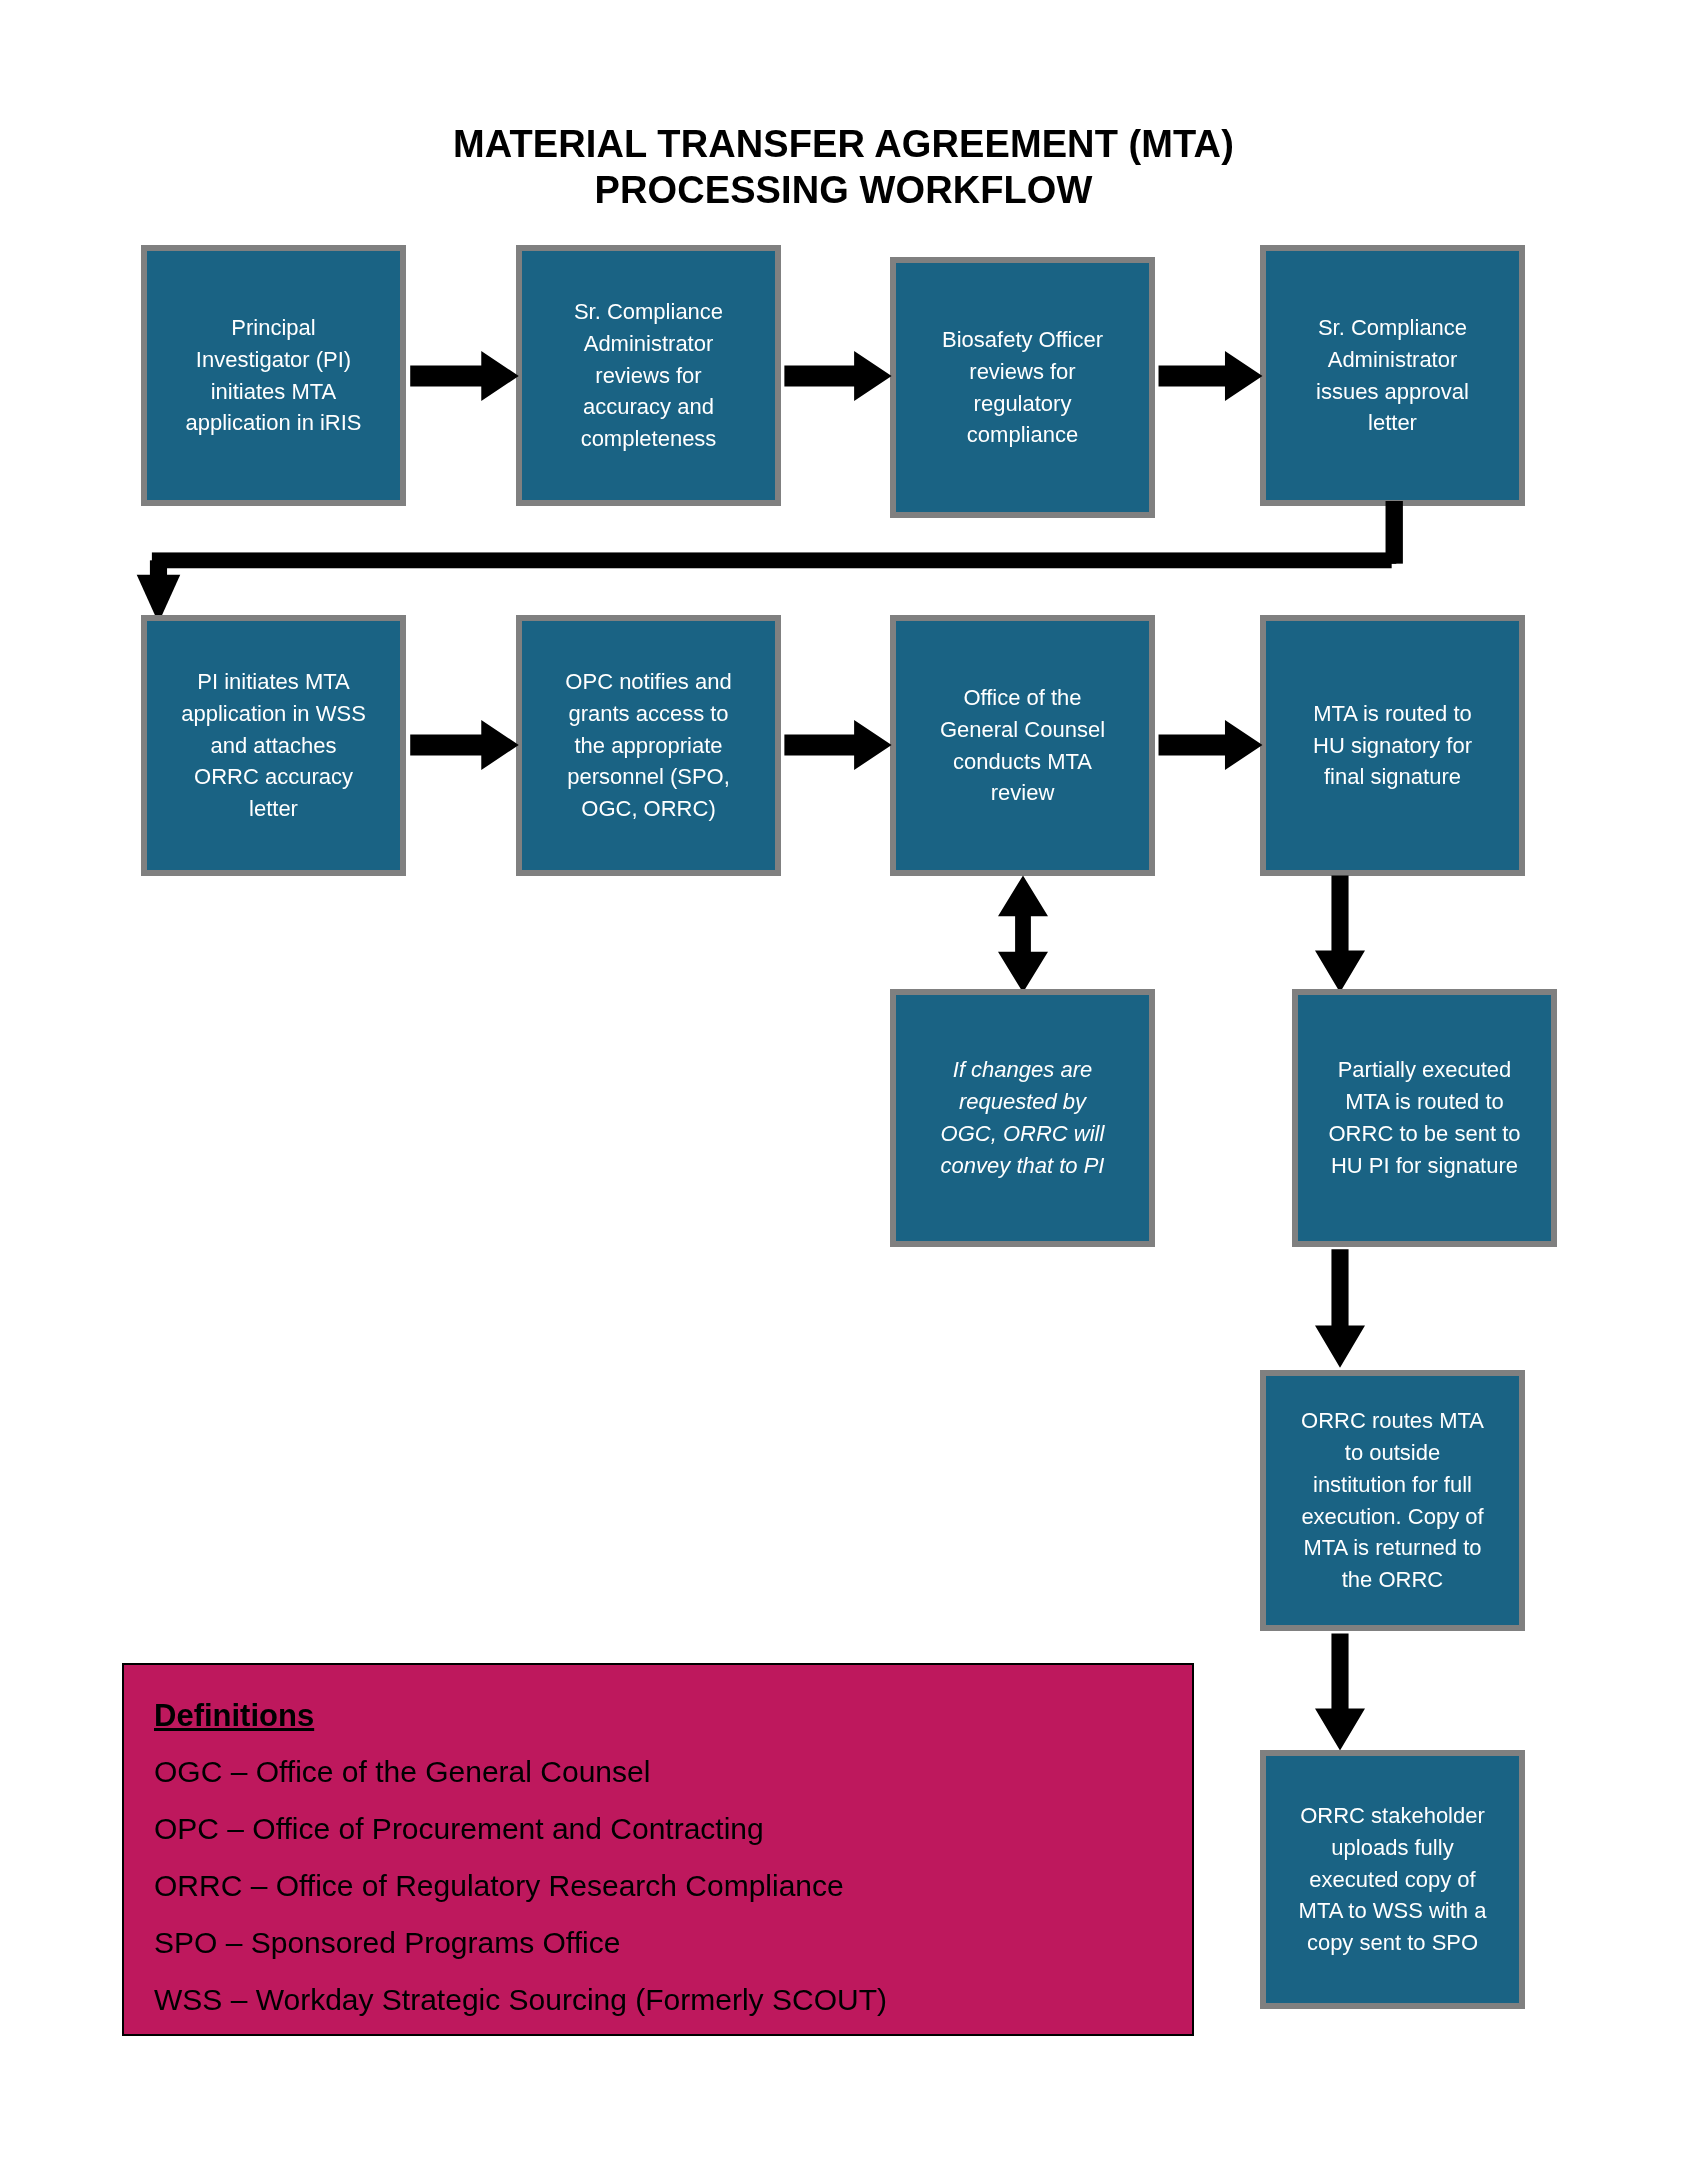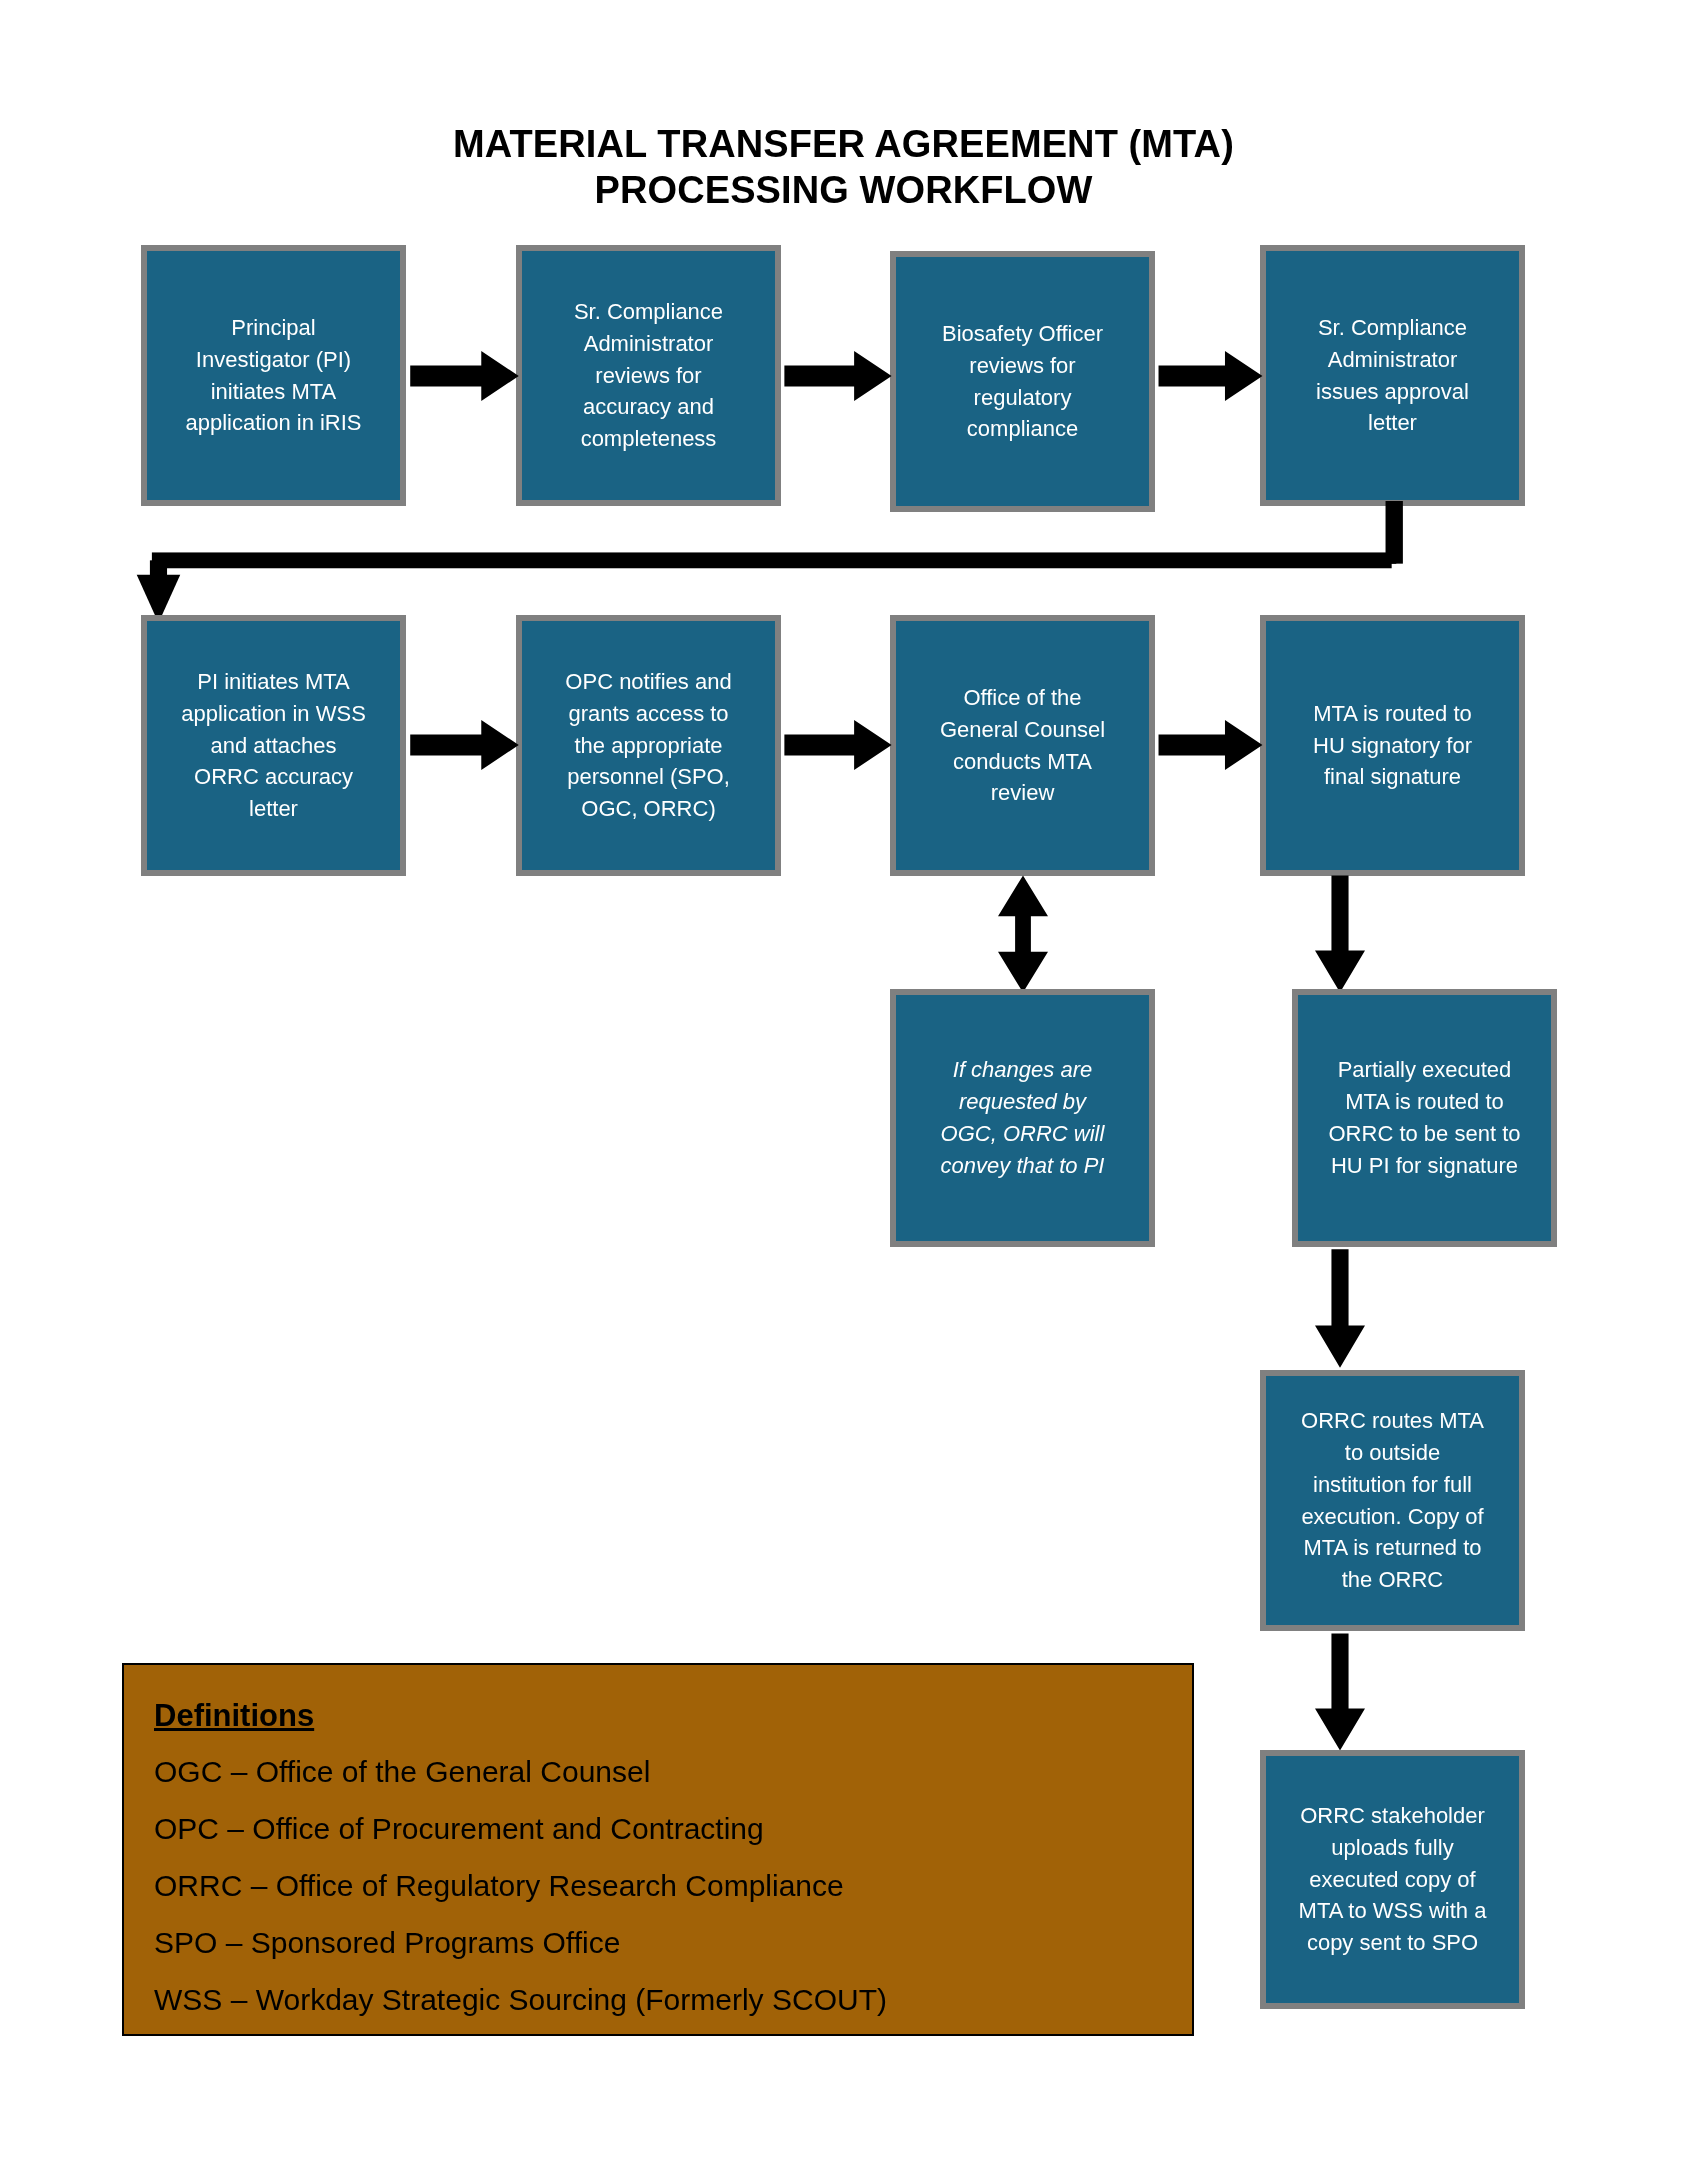--- a/index.html
+++ b/index.html
@@ -45,21 +45,21 @@
   }
 
   
   .arrow { position:absolute; }
   .arrow svg { display:block; overflow:visible; }
 
   
   .defbox {
     position:absolute;
     border:2.6px solid #000000;
-    background:#a16207;
+    background:#be185d;
     box-sizing:border-box;
     padding:32px 30px 26.5px 30px;
   }
   .defbox .dtitle {
     font-size:31px;
     font-weight:bold;
     color:#000;
     text-decoration:underline;
     margin:0 0 18.5px 0;
     line-height:1.2;
@@ -95,21 +95,21 @@
   <div class="pbox" style="left:516px; top:245px; width:265px; height:261px;">
     <div class="inner">
       <div class="txt">Sr. Compliance
 Administrator
 reviews for
 accuracy and
 completeness</div>
     </div>
   </div>
 
-  <div class="pbox" style="left:890px; top:251px; width:265px; height:261px;">
+  <div class="pbox" style="left:890px; top:257px; width:265px; height:261px;">
     <div class="inner">
       <div class="txt">Biosafety Officer
 reviews for
 regulatory
 compliance</div>
     </div>
   </div>
 
   <div class="pbox" style="left:1260px; top:245px; width:265px; height:261px;">
     <div class="inner">

